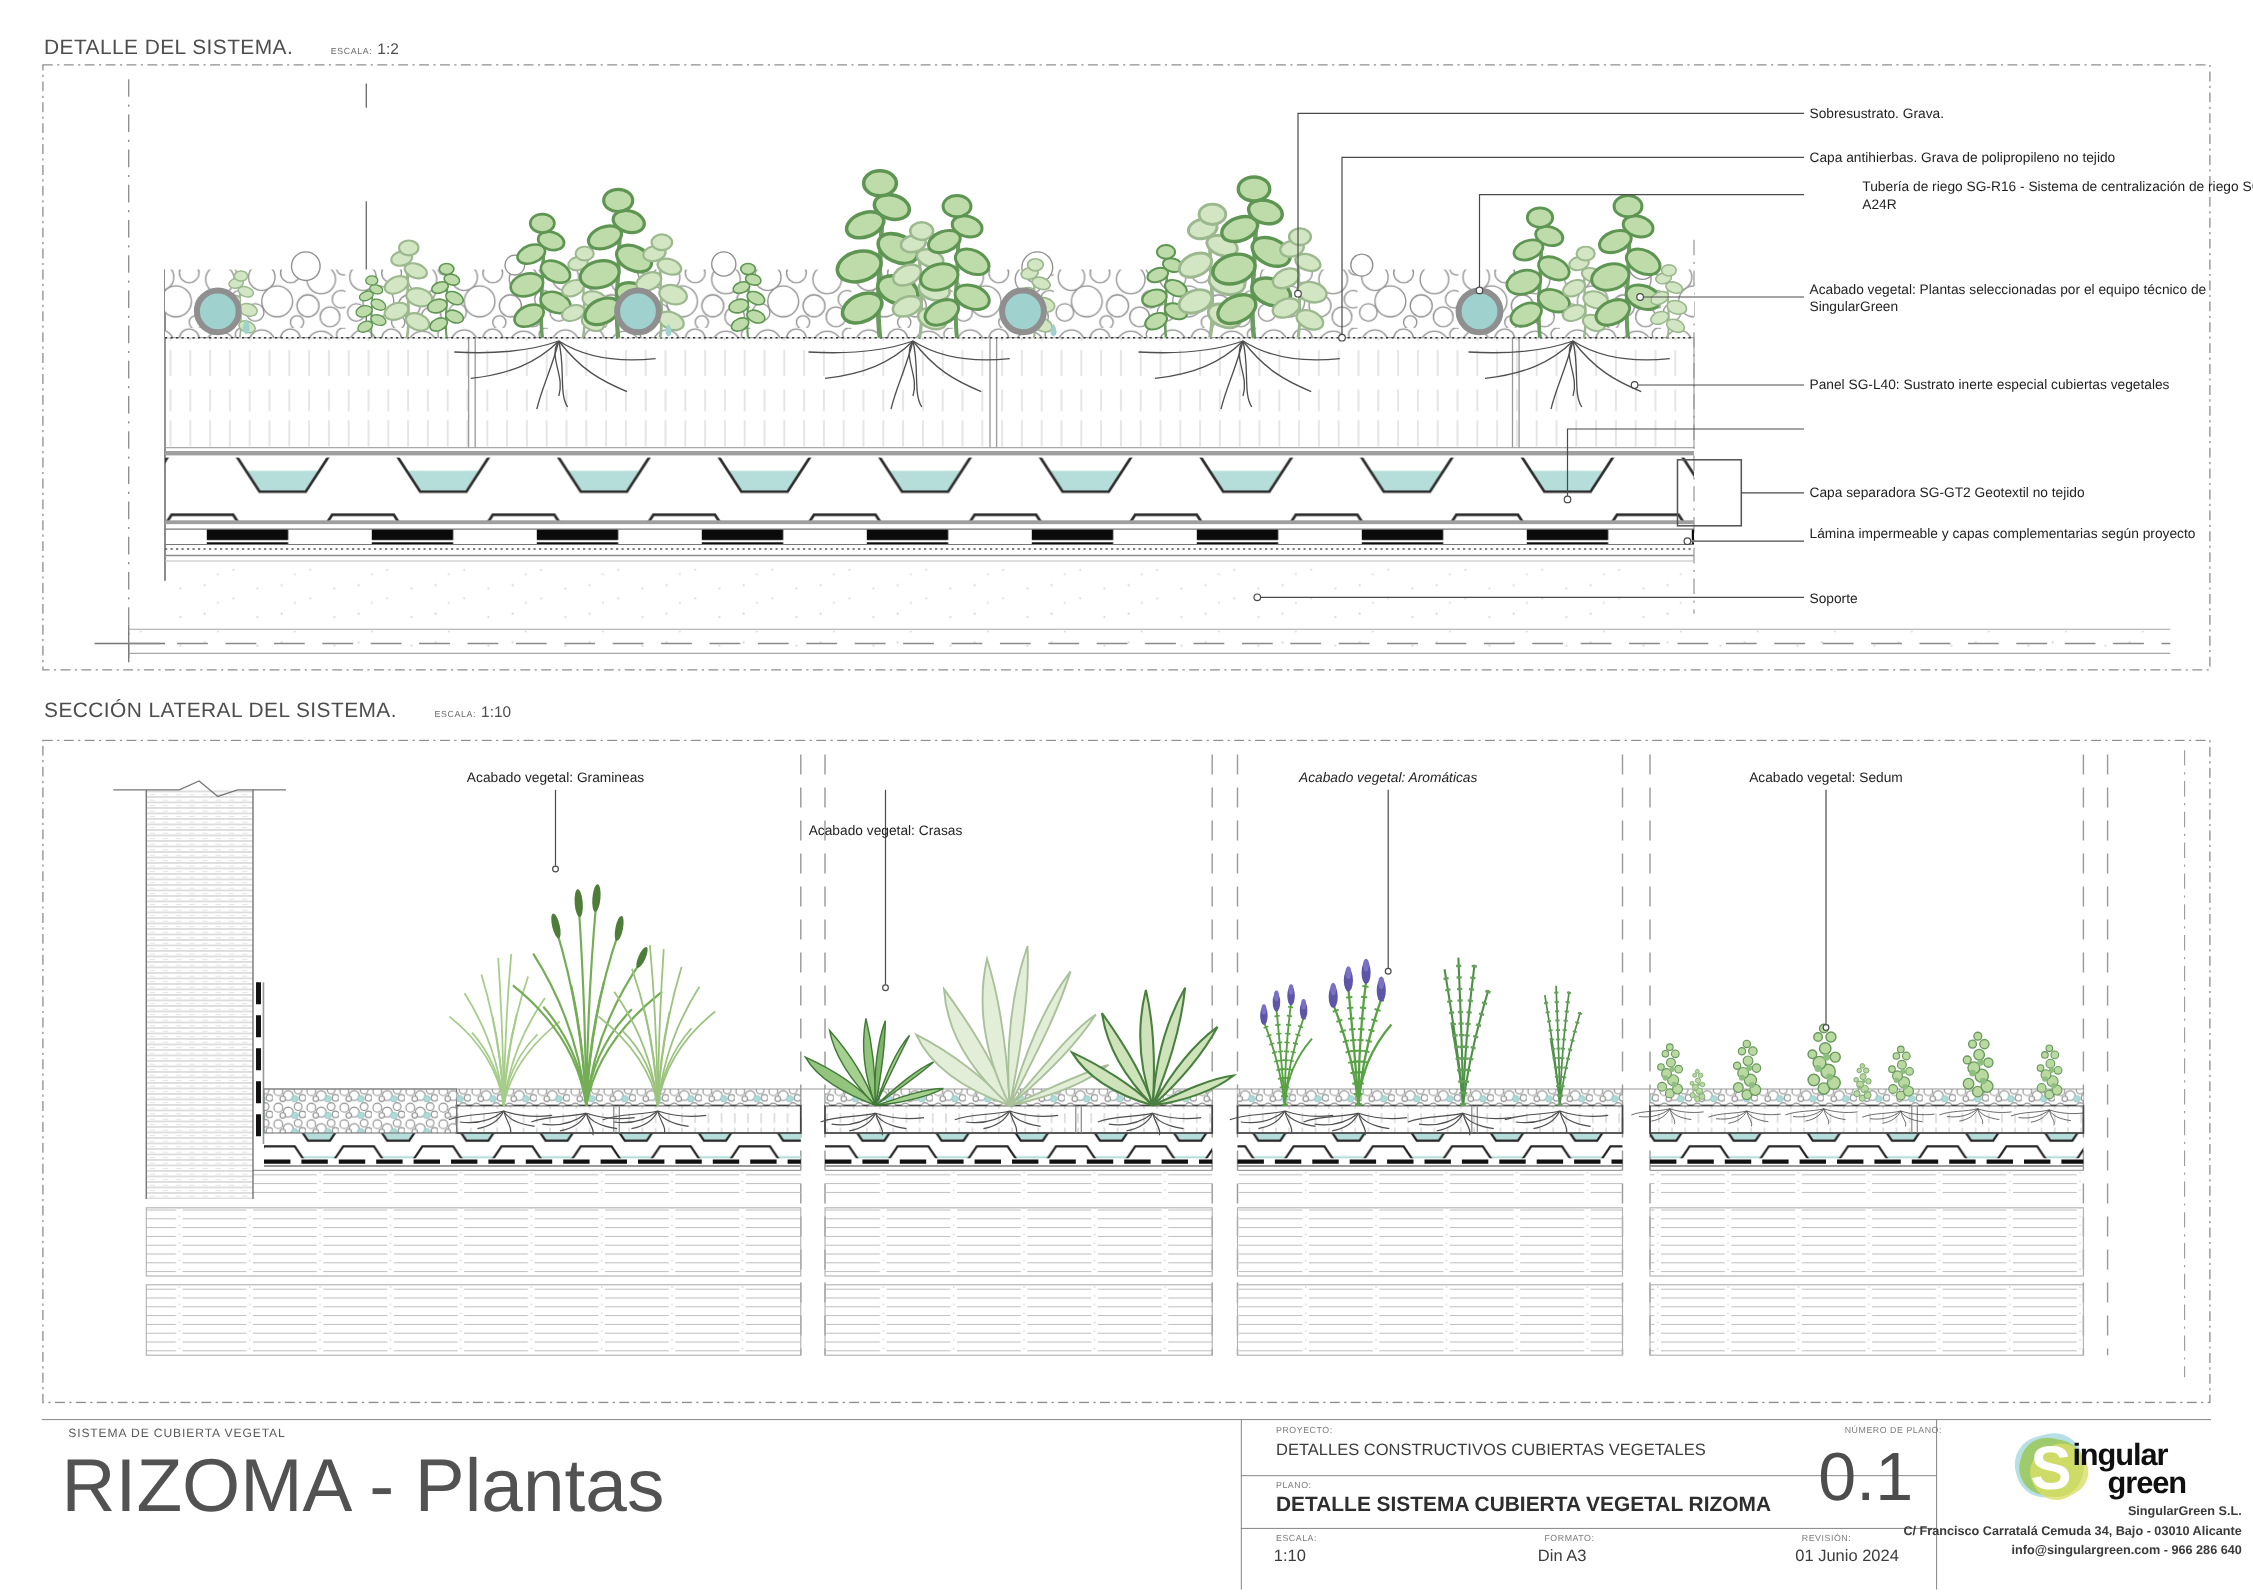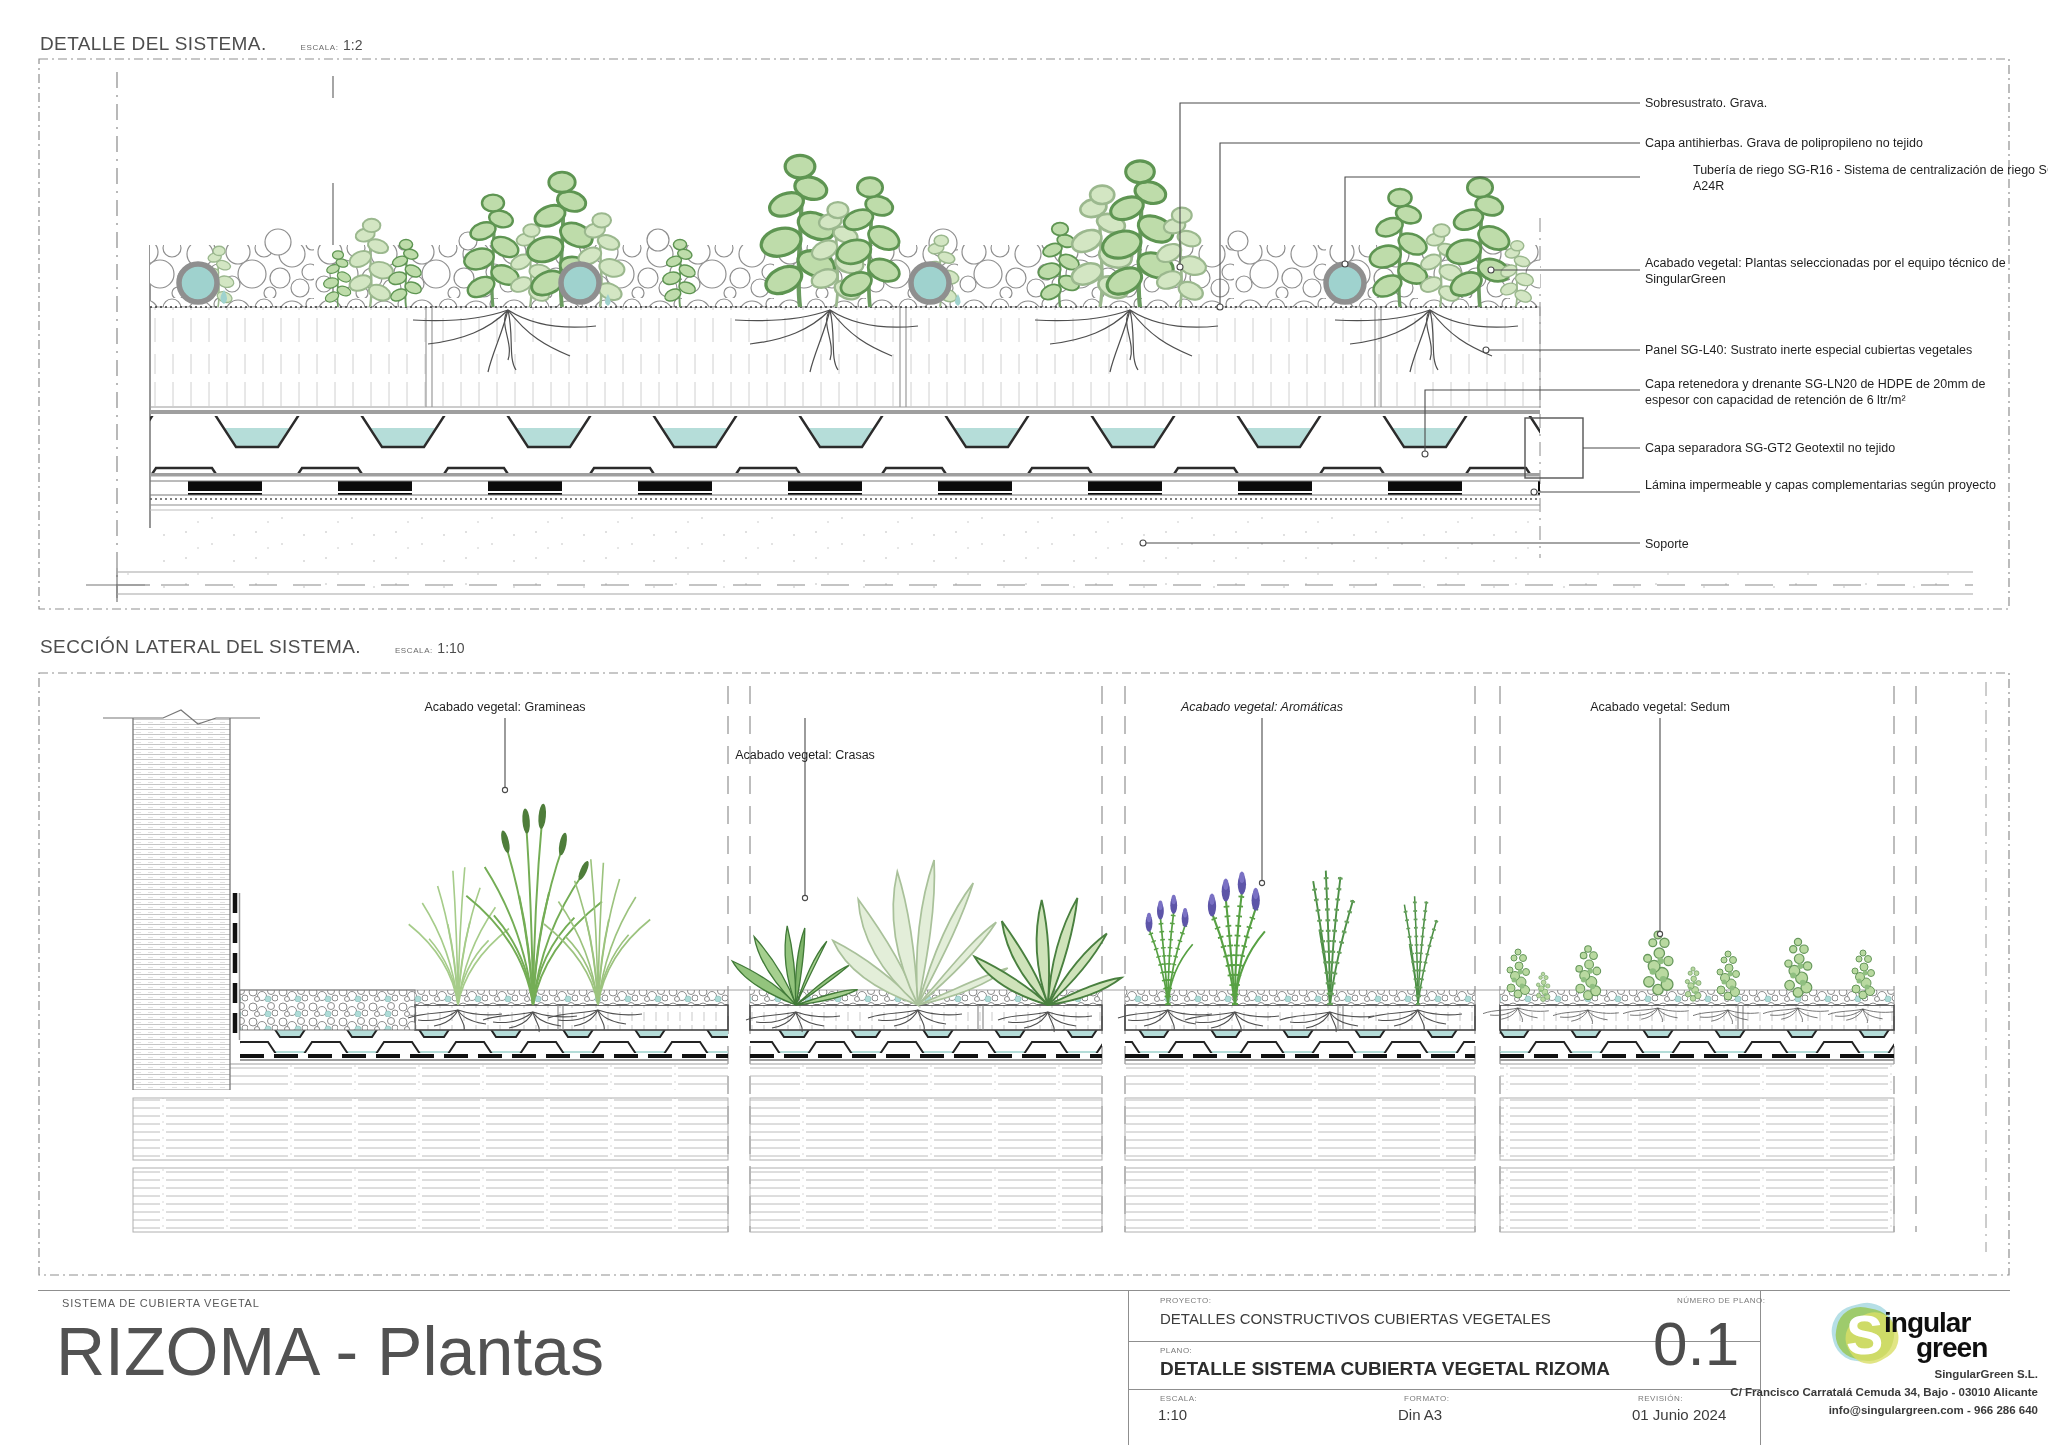--- a/index.html
+++ b/index.html
@@ -222,21 +222,20 @@
       <path d="M1602,485 H1108"></path>
         <circle cx="1105" cy="485" r="3" fill="#fff"></circle>
     </g>
   </svg>
 
   <div class="abs callout" style="left:1645px;top:95px;">Sobresustrato. Grava.</div>
   <div class="abs callout" style="left:1645px;top:135px;">Capa antihierbas. Grava de polipropileno no tejido</div>
   <div class="abs callout" style="left:1645px;top:162px;margin-left:48px;">Tubería de riego SG-R16 - Sistema de centralización de riego SG-A24R</div>
   <div class="abs callout" style="left:1645px;top:255px;">Acabado vegetal: Plantas seleccionadas por el equipo técnico de SingularGreen</div>
   <div class="abs callout" style="left:1645px;top:342px;">Panel SG-L40: Sustrato inerte especial cubiertas vegetales</div>
-  <div class="abs callout" style="left:1645px;top:376px;">Capa retenedora y drenante SG-LN20 de HDPE de 20mm de espesor con capacidad de retención de 6 ltr/m²</div>
   <div class="abs callout" style="left:1645px;top:440px;">Capa separadora SG-GT2 Geotextil no tejido</div>
   <div class="abs callout" style="left:1645px;top:477px;">Lámina impermeable y capas complementarias según proyecto</div>
   <div class="abs callout" style="left:1645px;top:536px;">Soporte</div>
 
   <div class="abs" style="left:40px;top:636px;display:flex;align-items:baseline;gap:34px;">
     <span class="sec-title">SECCIÓN LATERAL DEL SISTEMA.</span>
     <span><span class="scale-lbl">ESCALA:</span>
     <span class="scale-val">1:10</span></span>
   </div>
 

